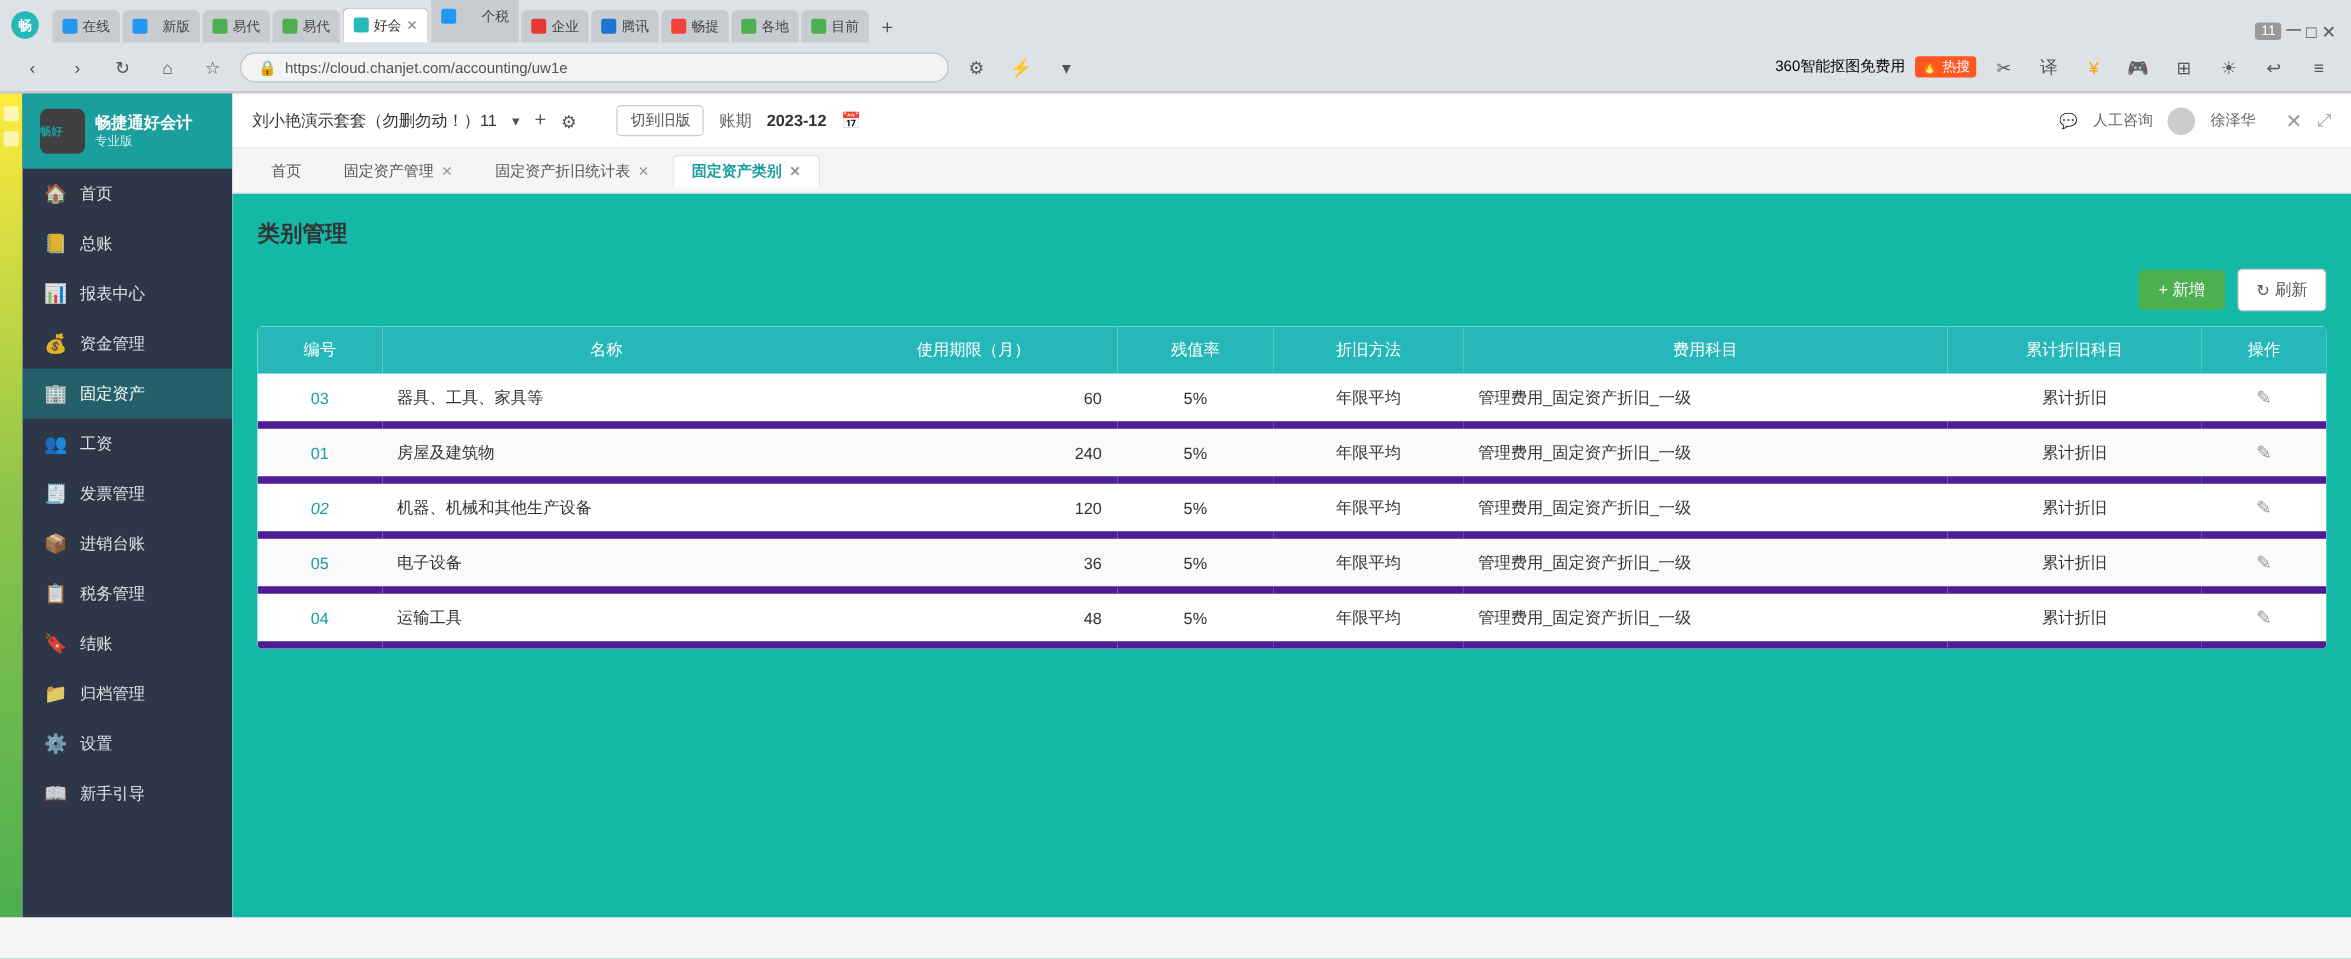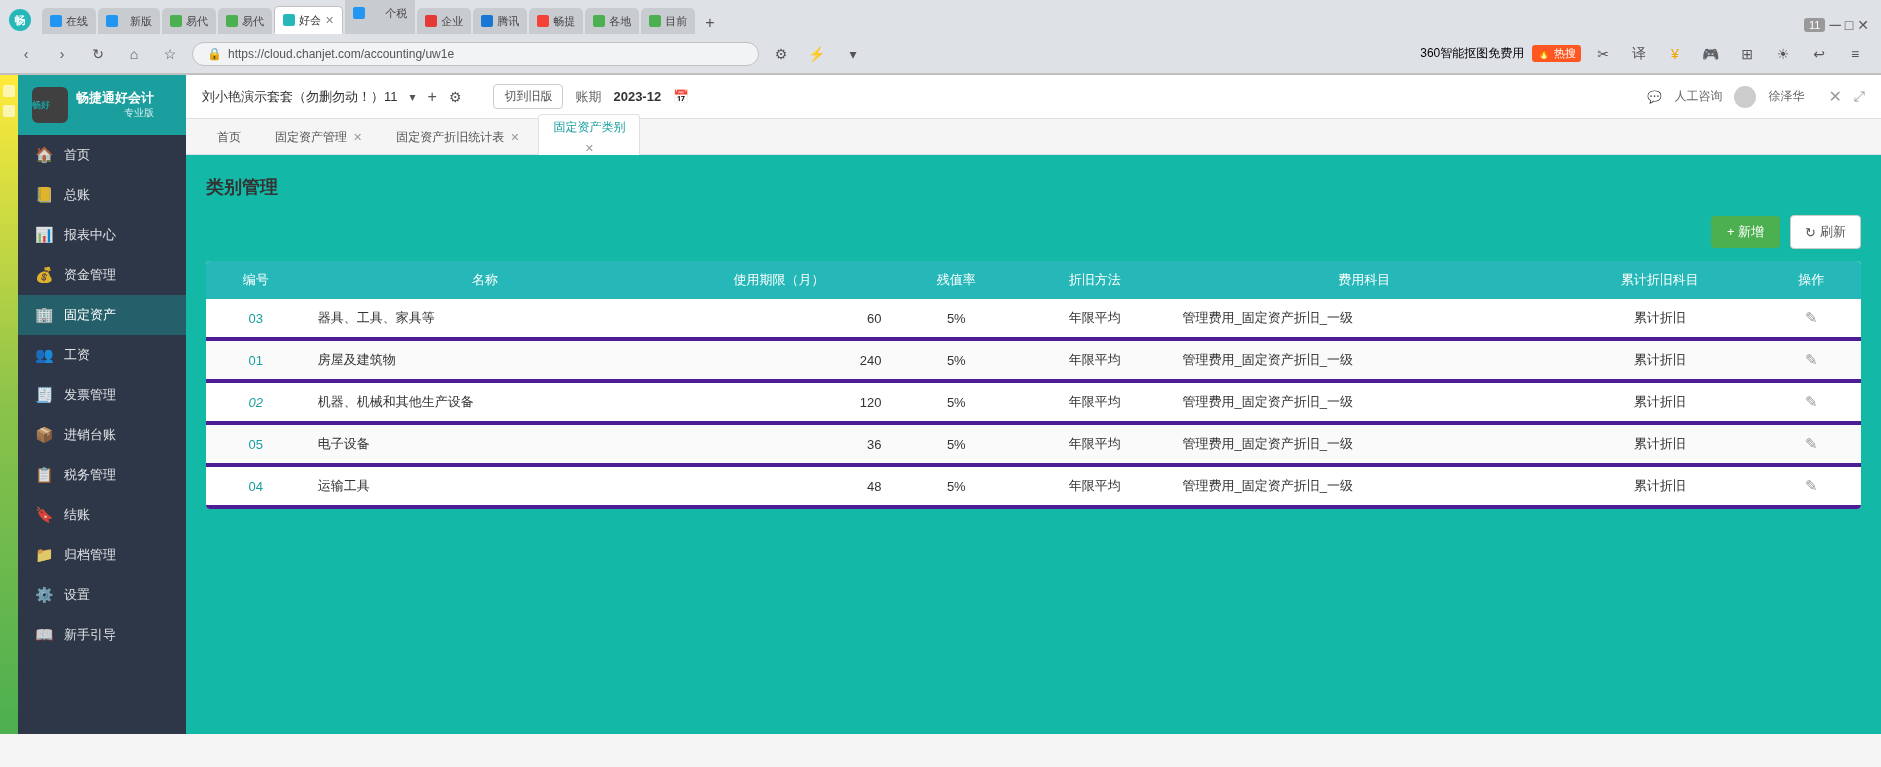--- a/index.html
+++ b/index.html
@@ -12,53 +12,53 @@
     .nav-btn { width: 28px; height: 28px; border: none; background: transparent; cursor: pointer; border-radius: 50%; display: flex; align-items: center; justify-content: center; font-size: 14px; color: #555; }
 
     
     .app-container { display: flex; height: calc(100vh - 108px); }
 
     
     .sidebar { width: 168px; background: #2d3748; color: #fff; display: flex; flex-direction: column; flex-shrink: 0; }
     .sidebar-header { background: #1a9e9e; padding: 12px 14px; display: flex; align-items: center; gap: 8px; }
     .sidebar-logo { width: 36px; height: 36px; background: #404040; border-radius: 6px; display: flex; align-items: center; justify-content: flex-start; font-size: 10px; color: #1a9e9e; font-weight: bold; flex-shrink: 0; }
     .sidebar-title { font-size: 13px; font-weight: bold; color: #fff; line-height: 1.3; }
-    .sidebar-subtitle { font-size: 10px; color: rgba(255,255,255,0.8); margin-left: 48px; }
+    .sidebar-subtitle { font-size: 10px; color: rgba(255,255,255,0.8); }
     .sidebar-item { display: flex; align-items: center; padding: 11px 18px; gap: 10px; cursor: pointer; font-size: 13px; color: rgba(255,255,255,0.85); }
     .sidebar-item.active { background: rgba(26,158,158,0.4); color: #fff; }
     .sidebar-item .icon { width: 18px; height: 18px; display: flex; align-items: center; justify-content: center; font-size: 15px; }
 
     
     .app-header { background: #fff; border-bottom: 1px solid #e0e0e0; height: 44px; display: flex; align-items: center; padding: 0 16px; gap: 12px; font-size: 13px; }
     .company-name { color: #333; font-weight: normal; }
     .period-label { color: #666; }
     .period-value { color: #333; font-weight: bold; }
     .switch-btn { border: 1px solid #ccc; border-radius: 4px; padding: 3px 10px; cursor: pointer; font-size: 12px; color: #555; background: #fff; margin-left: 20px; }
     .header-right { margin-left: auto; display: flex; align-items: center; gap: 12px; font-size: 12px; color: #666; }
 
     
     .page-tabs { background: #f5f5f5; border-bottom: 1px solid #e0e0e0; display: flex; align-items: center; padding: 0 16px; height: 36px; gap: 4px; }
     .page-tab { padding: 4px 14px; font-size: 12px; cursor: pointer; border-radius: 4px 4px 0 0; color: #555; border: 1px solid transparent; border-bottom: none; display: flex; align-items: center; gap: 6px; }
-    .page-tab.active { background: #fff; border-color: #e0e0e0; color: #1a9e9e; font-weight: normal; flex-direction: column; }
+    .page-tab.active { background: #fff; border-color: #e0e0e0; color: #1a9e9e; font-weight: bold; }
     .page-tab .tab-close { font-size: 11px; color: #999; }
 
     
     .main-content { flex: 1; overflow-y: auto; padding: 20px; background: #14b8a6; }
     .page-title { font-size: 18px; font-weight: bold; color: #333; margin-bottom: 16px; }
 
     
     .toolbar { display: flex; justify-content: flex-end; align-items: center; margin-bottom: 12px; gap: 10px; }
     .btn-add { background: #4caf50; color: #fff; border: none; border-radius: 4px; padding: 7px 16px; font-size: 13px; cursor: pointer; display: flex; align-items: center; gap: 5px; }
     .btn-refresh { background: #fff; color: #555; border: 1px solid #ccc; border-radius: 4px; padding: 7px 14px; font-size: 13px; cursor: pointer; display: flex; align-items: center; gap: 4px; }
 
     
     .data-table { width: 100%; border-collapse: collapse; background: #fff; border-radius: 4px; overflow: hidden; }
     .data-table thead tr { background: #26b8b8; color: #fff; }
     .data-table thead th { padding: 10px 12px; font-size: 13px; font-weight: normal; text-align: center; }
-    .data-table tbody tr { border-bottom: 4px solid #4c1d95; }
+    .data-table tbody tr { border-bottom: 6px solid #4c1d95; }
     .data-table tbody td { padding: 10px 12px; font-size: 13px; color: #333; text-align: center; }
 
     
     .content-area { flex: 1; display: flex; flex-direction: column; background: #f0f0f0; }
 
     
     .top-bar { background: #e8eaed; border-bottom: 1px solid #c0c0c0; }
   </style>
 </head>
 <body>

